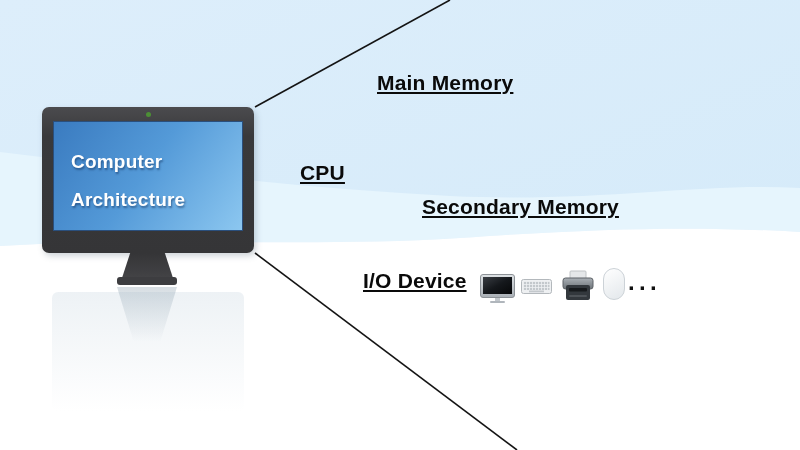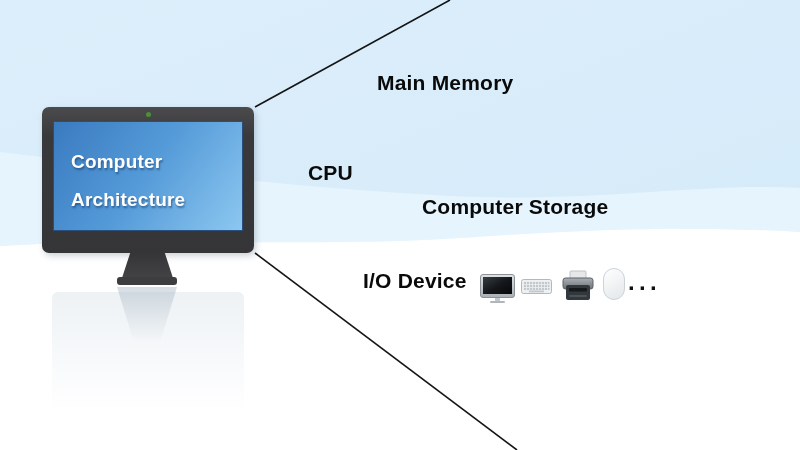--- a/index.html
+++ b/index.html
@@ -50,24 +50,24 @@
   }
   .reflection-stand{
     position:absolute;left:117px;top:287px;width:60px;height:55px;z-index:1;
     background:linear-gradient(rgba(140,160,175,0.35),rgba(255,255,255,0));
     clip-path:polygon(0 0,100% 0,72% 100%,28% 100%);
   }
 
   
   .lbl{
     position:absolute;z-index:4;color:#0a0a0a;font-weight:bold;font-size:21px;
-    line-height:1;white-space:nowrap;letter-spacing:0.2px;
+    line-height:1;white-space:nowrap;letter-spacing:0.2px;text-decoration:underline;
   }
   .lbl-main{left:377px;top:72px;}
-  .lbl-cpu{left:308px;top:162px;}
+  .lbl-cpu{left:300px;top:162px;}
   .lbl-sec{left:422px;top:196px;}
   .lbl-io{left:363px;top:270px;text-align:center;}
 
   
   .icon{position:absolute;z-index:4;}
   .ic-desktop{left:480px;top:274px;}
   .ic-keyboard{left:521px;top:279px;}
   .ic-printer{left:562px;top:270px;}
   .ic-mouse{left:603px;top:268px;}
   .dots{
@@ -105,21 +105,21 @@
   <div class="stand-neck"></div>
   <div class="stand-base"></div>
 
   <svg class="lines" width="800" height="450" viewBox="0 0 800 450">
     <line x1="255" y1="107" x2="450" y2="0" stroke="#141414" stroke-width="1.6"></line>
     <line x1="255" y1="253" x2="517" y2="450" stroke="#141414" stroke-width="1.6"></line>
   </svg>
 
   <div class="lbl lbl-main">Main Memory</div>
   <div class="lbl lbl-cpu">CPU</div>
-  <div class="lbl lbl-sec">Computer Storage</div>
+  <div class="lbl lbl-sec">Secondary Memory</div>
   <div class="lbl lbl-io">I/O Device</div>
 
   <svg class="icon ic-desktop" width="35" height="29" viewBox="0 0 35 29">
     <defs>
       <linearGradient id="alu" x1="0" y1="0" x2="0" y2="1">
         <stop offset="0" stop-color="#dfe3e6"></stop>
           <stop offset="1" stop-color="#a9afb5"></stop>
       </linearGradient>
       <linearGradient id="scr" x1="0" y1="0" x2="1" y2="1">
         <stop offset="0" stop-color="#3a3e44"></stop>

